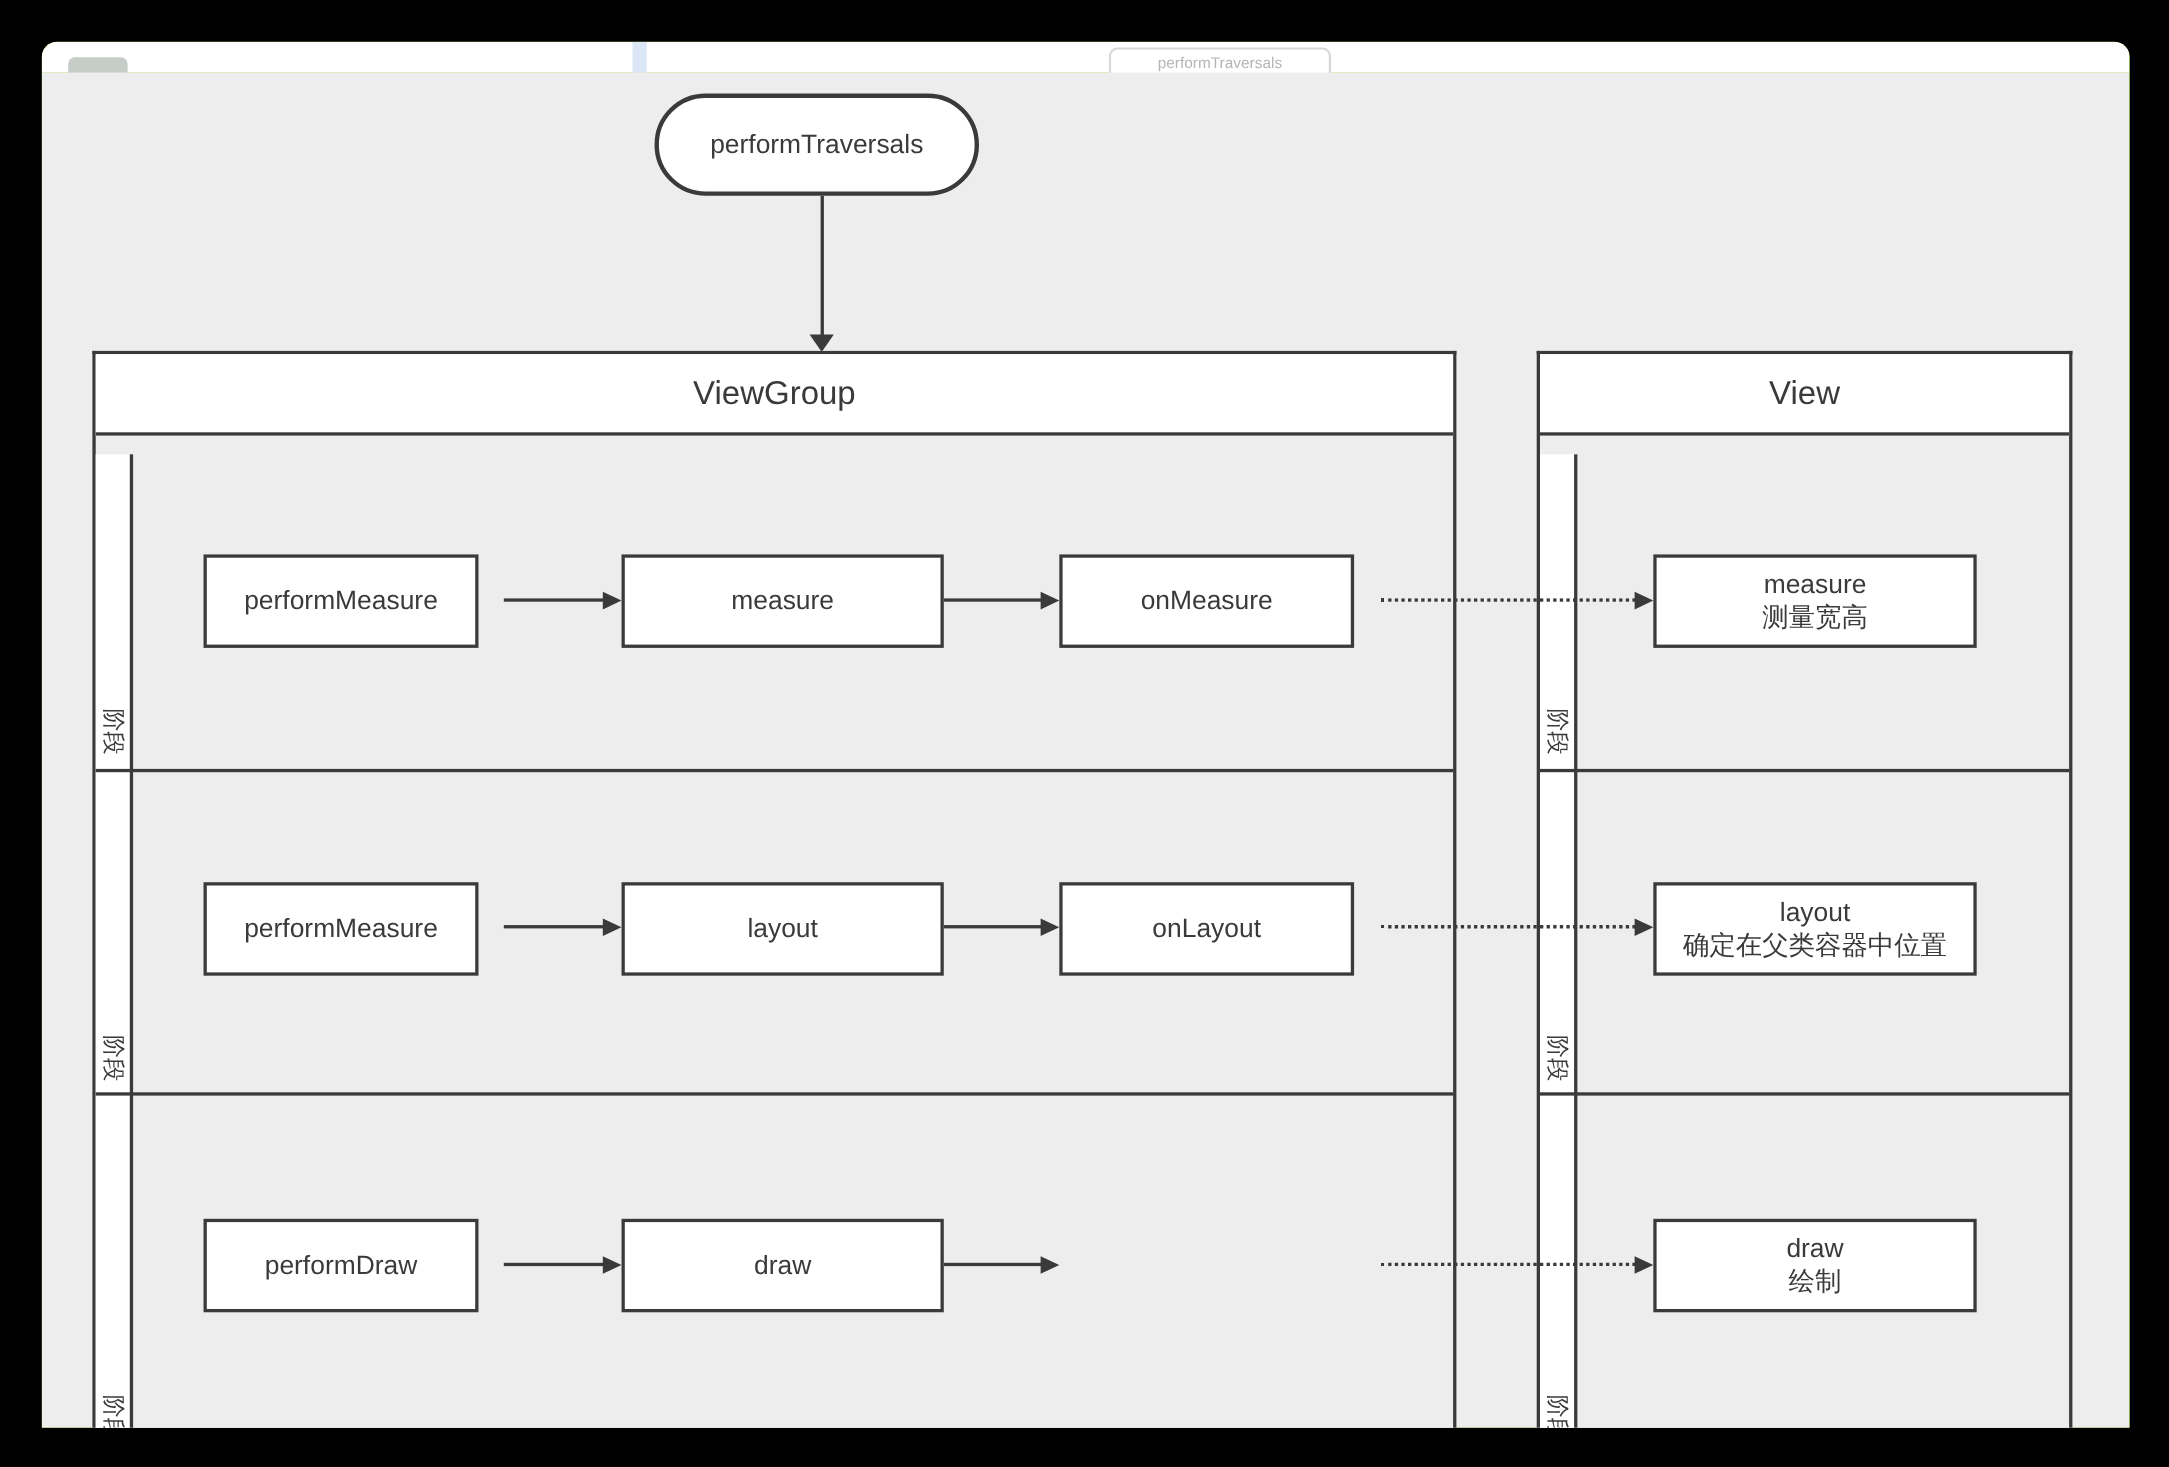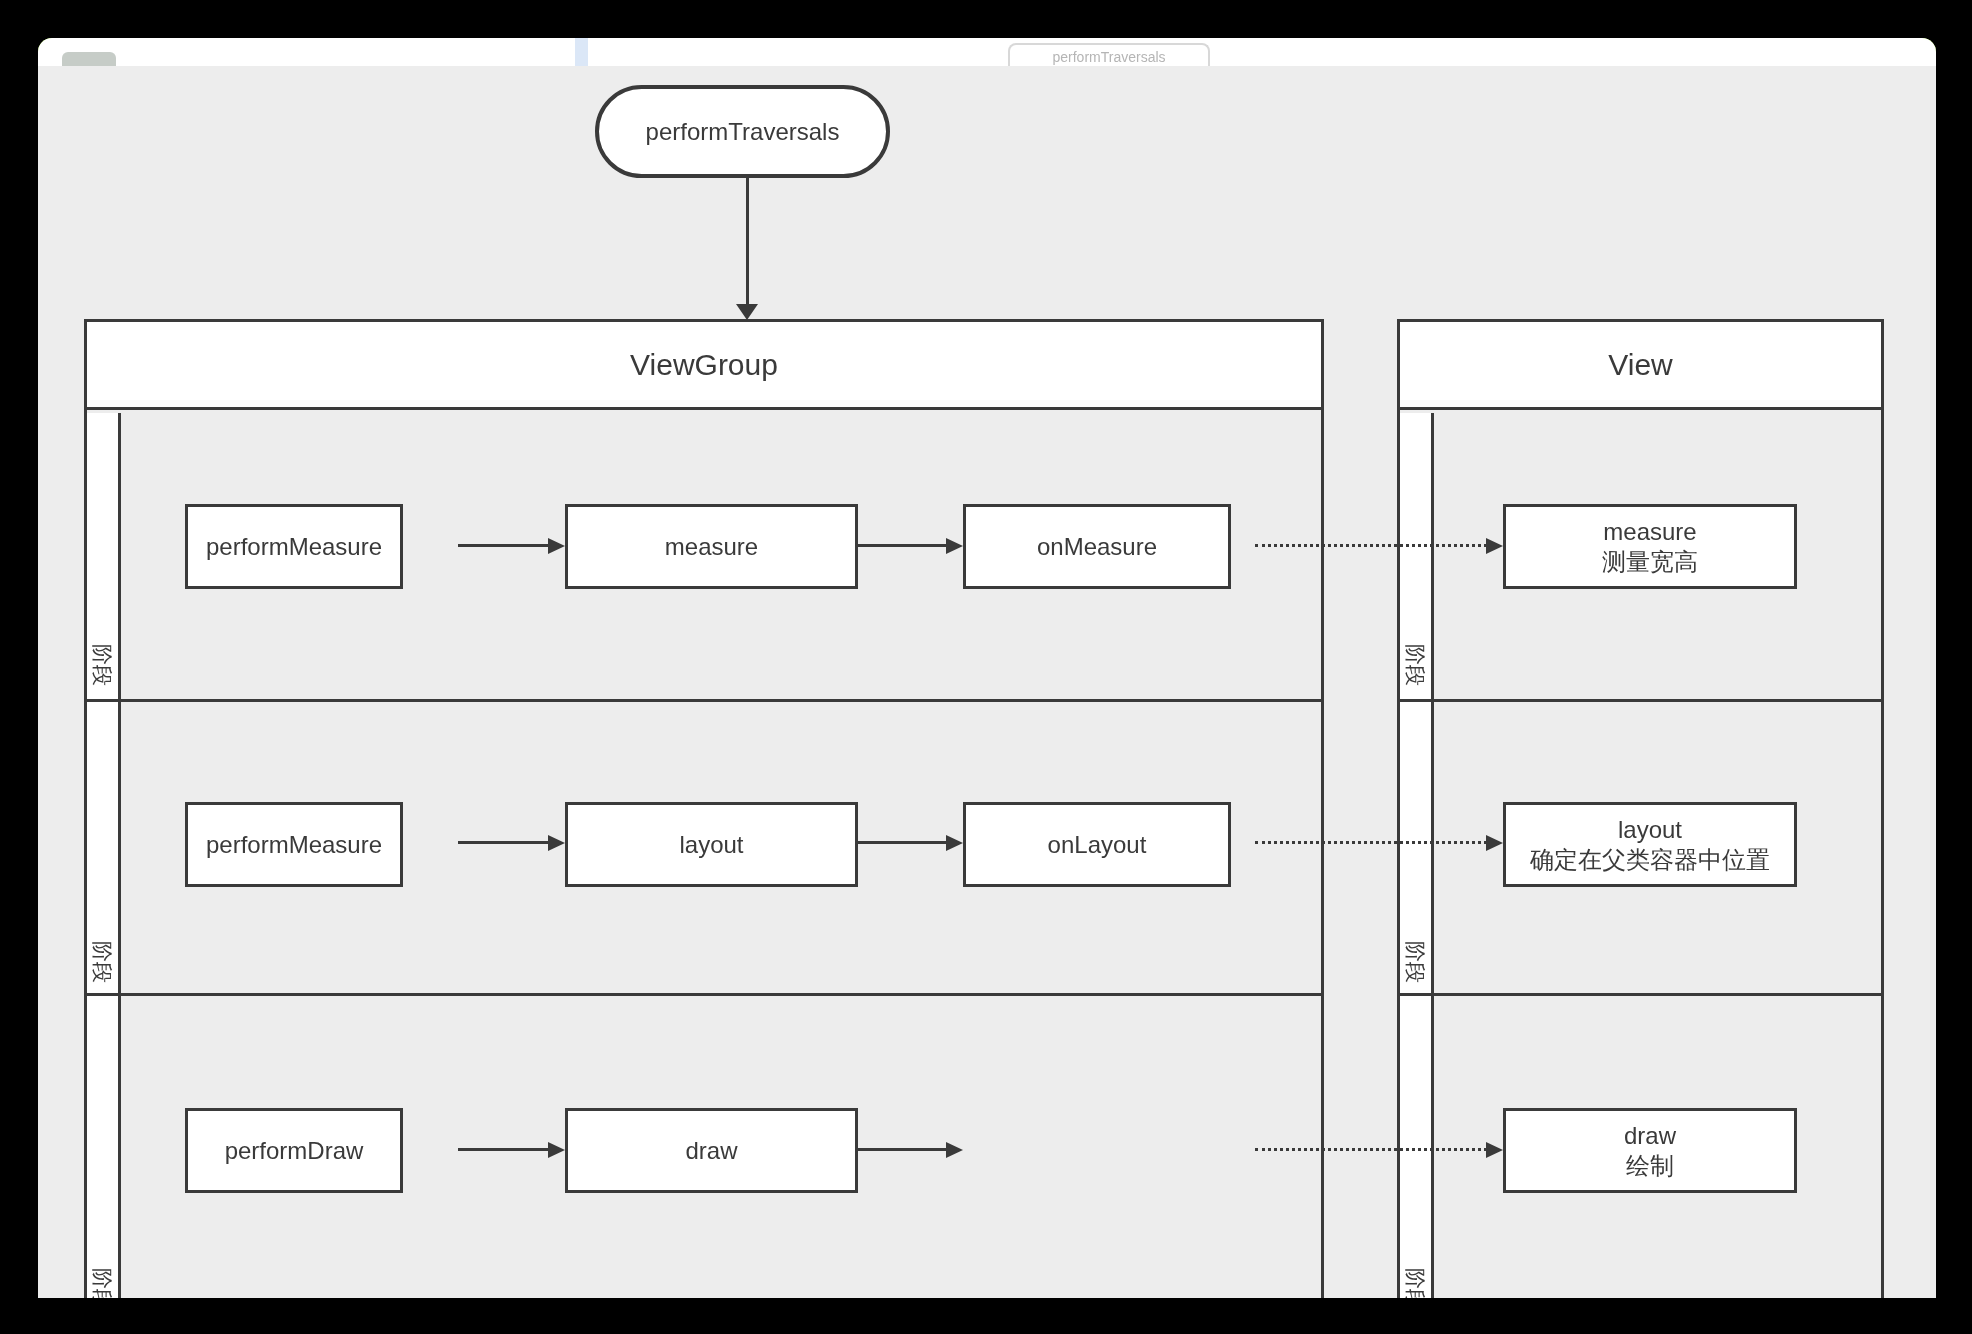--- a/index.html
+++ b/index.html
@@ -42,21 +42,21 @@
   .varrow-head {
     position: absolute; left: 698px; top: 266px; width: 0; height: 0;
     border-left: 11px solid transparent; border-right: 11px solid transparent;
     border-top: 16px solid #3a3a3a;
   }
 
   .pool { position: absolute; top: 281px; border: 3px solid #3a3a3a; border-bottom: none; background: #ededed; }
   #pool-viewgroup { left: 46px; width: 1240px; height: 1020px; }
   #pool-view { left: 1359px; width: 487px; height: 1020px; }
   .pool-header {
-    position: absolute; left: 0; top: 0; width: 100%; height: 88px;
+    position: absolute; left: 0; top: 0; width: 100%; height: 74px;
     background: #ffffff; border-bottom: 3px solid #3a3a3a;
     display: flex; align-items: center; justify-content: center;
     font-size: 30px; color: #3a3a3a;
   }
   .lane-strip {
     position: absolute; left: 0; top: 91px; width: 34px; height: 929px;
     background: #ffffff; border-right: 3px solid #3a3a3a;
   }
   .lane-sep { position: absolute; left: 0; height: 3px; width: 100%; background: #3a3a3a; }
   .sep-1 { top: 377px; }
@@ -73,21 +73,21 @@
   .lane-label.vw { left: 1362px; }
 
   .box {
     position: absolute; height: 85px; background: #ffffff; border: 3px solid #3a3a3a;
     display: flex; flex-direction: column; align-items: center; justify-content: center;
     font-size: 24px; color: #3a3a3a; line-height: 30px; text-align: center;
   }
   .row1 { top: 466px; }
   .row2 { top: 764px; }
   .row3 { top: 1070px; }
-  .col-perform { left: 147px; width: 218px; }
+  .col-perform { left: 147px; width: 250px; }
   .col-mid     { left: 527px; width: 293px; }
   .col-on      { left: 925px; width: 268px; }
   .col-view    { left: 1465px; width: 294px; }
 
   .harrow { position: absolute; height: 16px; }
   .harrow .line { position: absolute; left: 0; top: 6px; height: 3px; background: #3a3a3a; }
   .harrow .line.dotted { background: none; border-top: 3px dotted #3a3a3a; }
   .harrow .head {
     position: absolute; top: 0; width: 0; height: 0;
     border-top: 8px solid transparent; border-bottom: 8px solid transparent;

